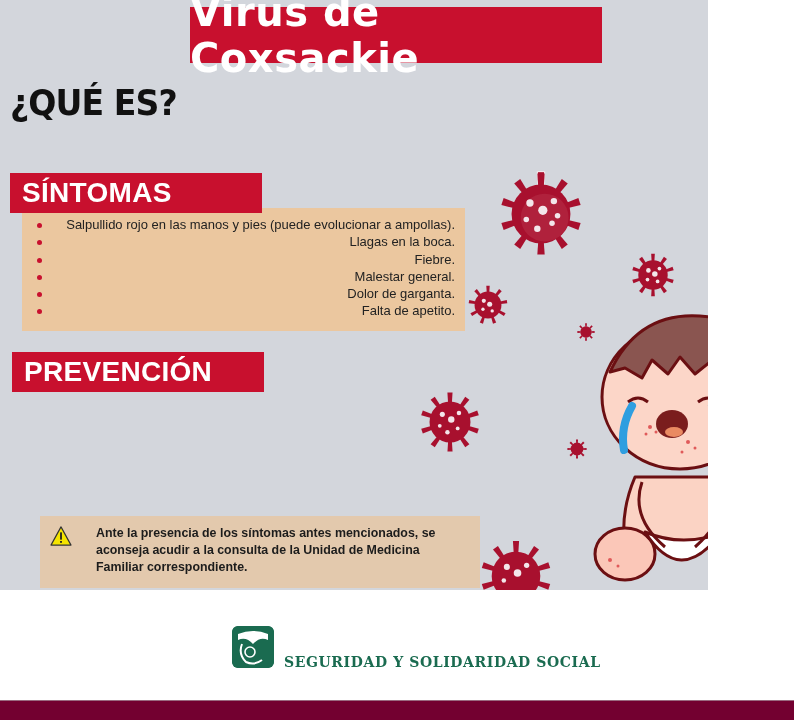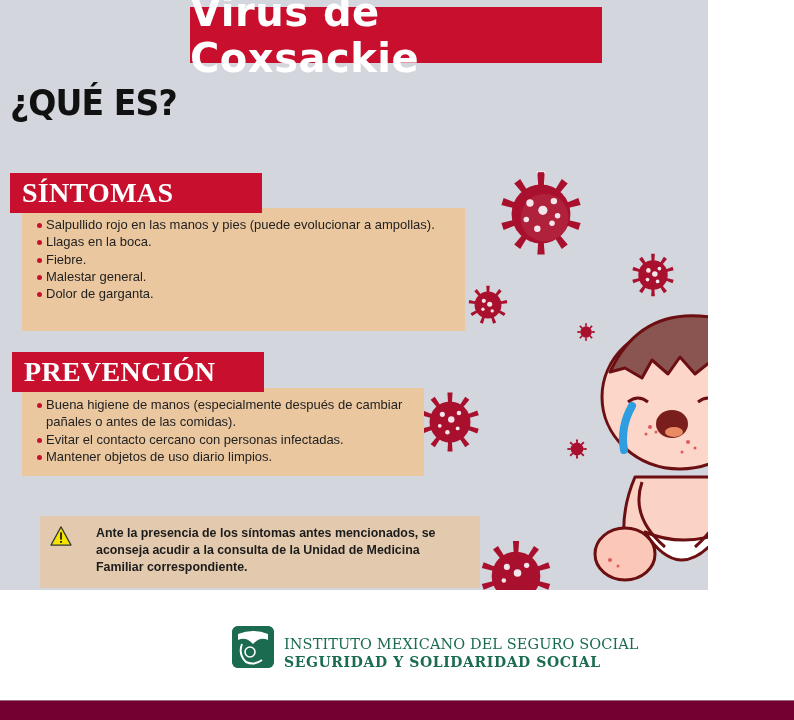--- a/index.html
+++ b/index.html
@@ -10,25 +10,25 @@
 
   .title-banner { position: absolute; left: 190px; top: 7px; width: 412px; height: 56px; background: #c8102e; display: flex; align-items: center; justify-content: center; }
   .title-banner span { color: #fff; font-weight: 700; font-size: 40px; letter-spacing: 0.5px; font-family: "DejaVu Sans", sans-serif; }
 
   .que-es { position: absolute; left: 10px; top: 82px; font-family: "DejaVu Sans", sans-serif; font-weight: 700; font-size: 36px; color: #111; letter-spacing: -1px; transform: scaleX(0.92); transform-origin: left; }
 
   .intro { position: absolute; left: 10px; top: 128px; width: 780px; font-size: 13.2px; line-height: 19px; color: #1f1f1f; }
   .intro b { font-weight: 700; }
 
   .section-head { position: absolute; background: #c8102e; height: 40px; display: flex; align-items: center; padding-left: 12px; }
-  .section-head span { color: #fff; font-weight: 700; font-size: 28px; font-family: Liberation Serif, serif; letter-spacing: 0.3px; }
+  .section-head span { color: #fff; font-weight: 700; font-size: 28px; font-family: Liberation Sans, sans-serif; letter-spacing: 0.3px; }
 
   .box { position: absolute; background: #ebc79f; padding: 8px 10px 8px 16px; }
   .box ul { list-style: none; }
-  .box li { font-size: 13px; line-height: 17.3px; color: #222; position: relative; padding-left: 8px; }
+  .box li { font-size: 13px; line-height: 17.3px; color: #222; position: relative; padding-left: 8px; text-align: right; }
   .box li::before { content: ""; position: absolute; left: -1px; top: 7px; width: 5px; height: 5px; border-radius: 50%; background: #c8102e; }
 
   .note { position: absolute; left: 0; top: 516px; width: 440px; height: 72px; background: #e3c9ad; padding: 9px 10px 0 56px; margin-left: 40px; }
   .note p { font-size: 12.4px; line-height: 17px; font-weight: 700; color: #1c1c1c; }
   .warn-icon { position: absolute; left: 10px; top: 10px; width: 22px; height: 20px; }
 
   .virus { position: absolute; }
   .baby { position: absolute; left: 580px; top: 302px; width: 210px; height: 290px; }
 
   .footer { position: absolute; left: 0; top: 590px; width: 794px; height: 110px; background: #ffffff; }
@@ -279,33 +279,27 @@
     </g>
   </svg>
 
   <div class="box" style="left:22px;top:208px;width:443px;height:123px;">
     <ul>
       <li>Salpullido rojo en las manos y pies (puede evolucionar a ampollas).</li>
       <li>Llagas en la boca.</li>
       <li>Fiebre.</li>
       <li>Malestar general.</li>
       <li>Dolor de garganta.</li>
+      <li>Falta de apetito.</li>
     </ul>
   </div>
   <div class="section-head" style="left:10px;top:173px;width:252px;">
     <span>SÍNTOMAS</span>
   </div>
 
-  <div class="box" style="left:22px;top:388px;width:402px;height:88px;">
-    <ul>
-      <li>Buena higiene de manos (especialmente después de cambiar pañales o antes de las comidas).</li>
-      <li>Evitar el contacto cercano con personas infectadas.</li>
-      <li>Mantener objetos de uso diario limpios.</li>
-    </ul>
-  </div>
   <div class="section-head" style="left:12px;top:352px;width:252px;">
     <span>PREVENCIÓN</span>
   </div>
 
   <div class="note">
     <svg class="warn-icon" viewBox="0 0 24 22">
       <path d="M12 1 L23 21 L1 21 Z" fill="#f5e400" stroke="#333" stroke-width="1.3" stroke-linejoin="round"></path>
       <rect x="11" y="7" width="2" height="8" fill="#222"></rect>
       <rect x="11" y="16.5" width="2" height="2" fill="#222"></rect>
     </svg>
@@ -313,16 +307,15 @@
   </div>
 </div>
 
 <div class="footer">
   <svg class="logo" viewBox="0 0 42 42">
     <rect width="42" height="42" rx="6" fill="#1a6b50"></rect>
     <path d="M6 8 Q21 2 36 8 L36 14 Q28 10 21 18 Q14 10 6 14 Z" fill="#fff"></path>
     <path d="M10 18 Q6 28 14 36 Q22 40 30 34" stroke="#fff" stroke-width="2" fill="none"></path>
     <circle cx="18" cy="26" r="5" fill="none" stroke="#fff" stroke-width="1.6"></circle>
   </svg>
-  <div class="org-name">INSTITUTO MEXICANO DEL SEGURO SOCIAL</div>
   <div class="org-sub">SEGURIDAD Y SOLIDARIDAD SOCIAL</div>
 </div>
 <div class="bottom-bar"></div>
 
 </body></html>

